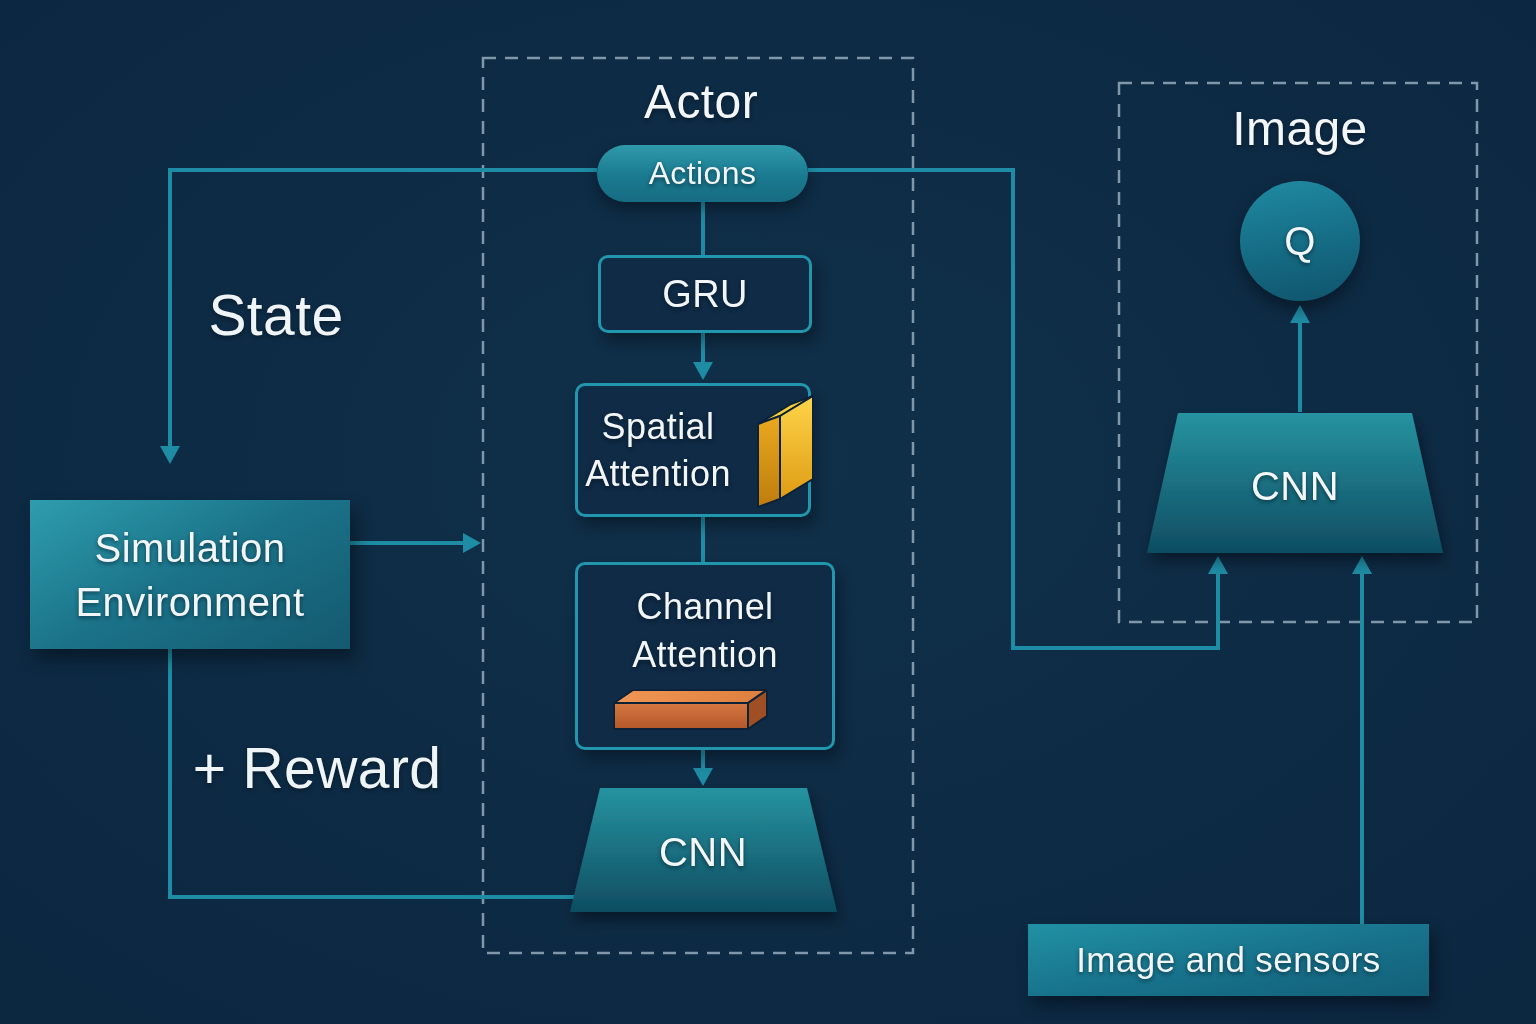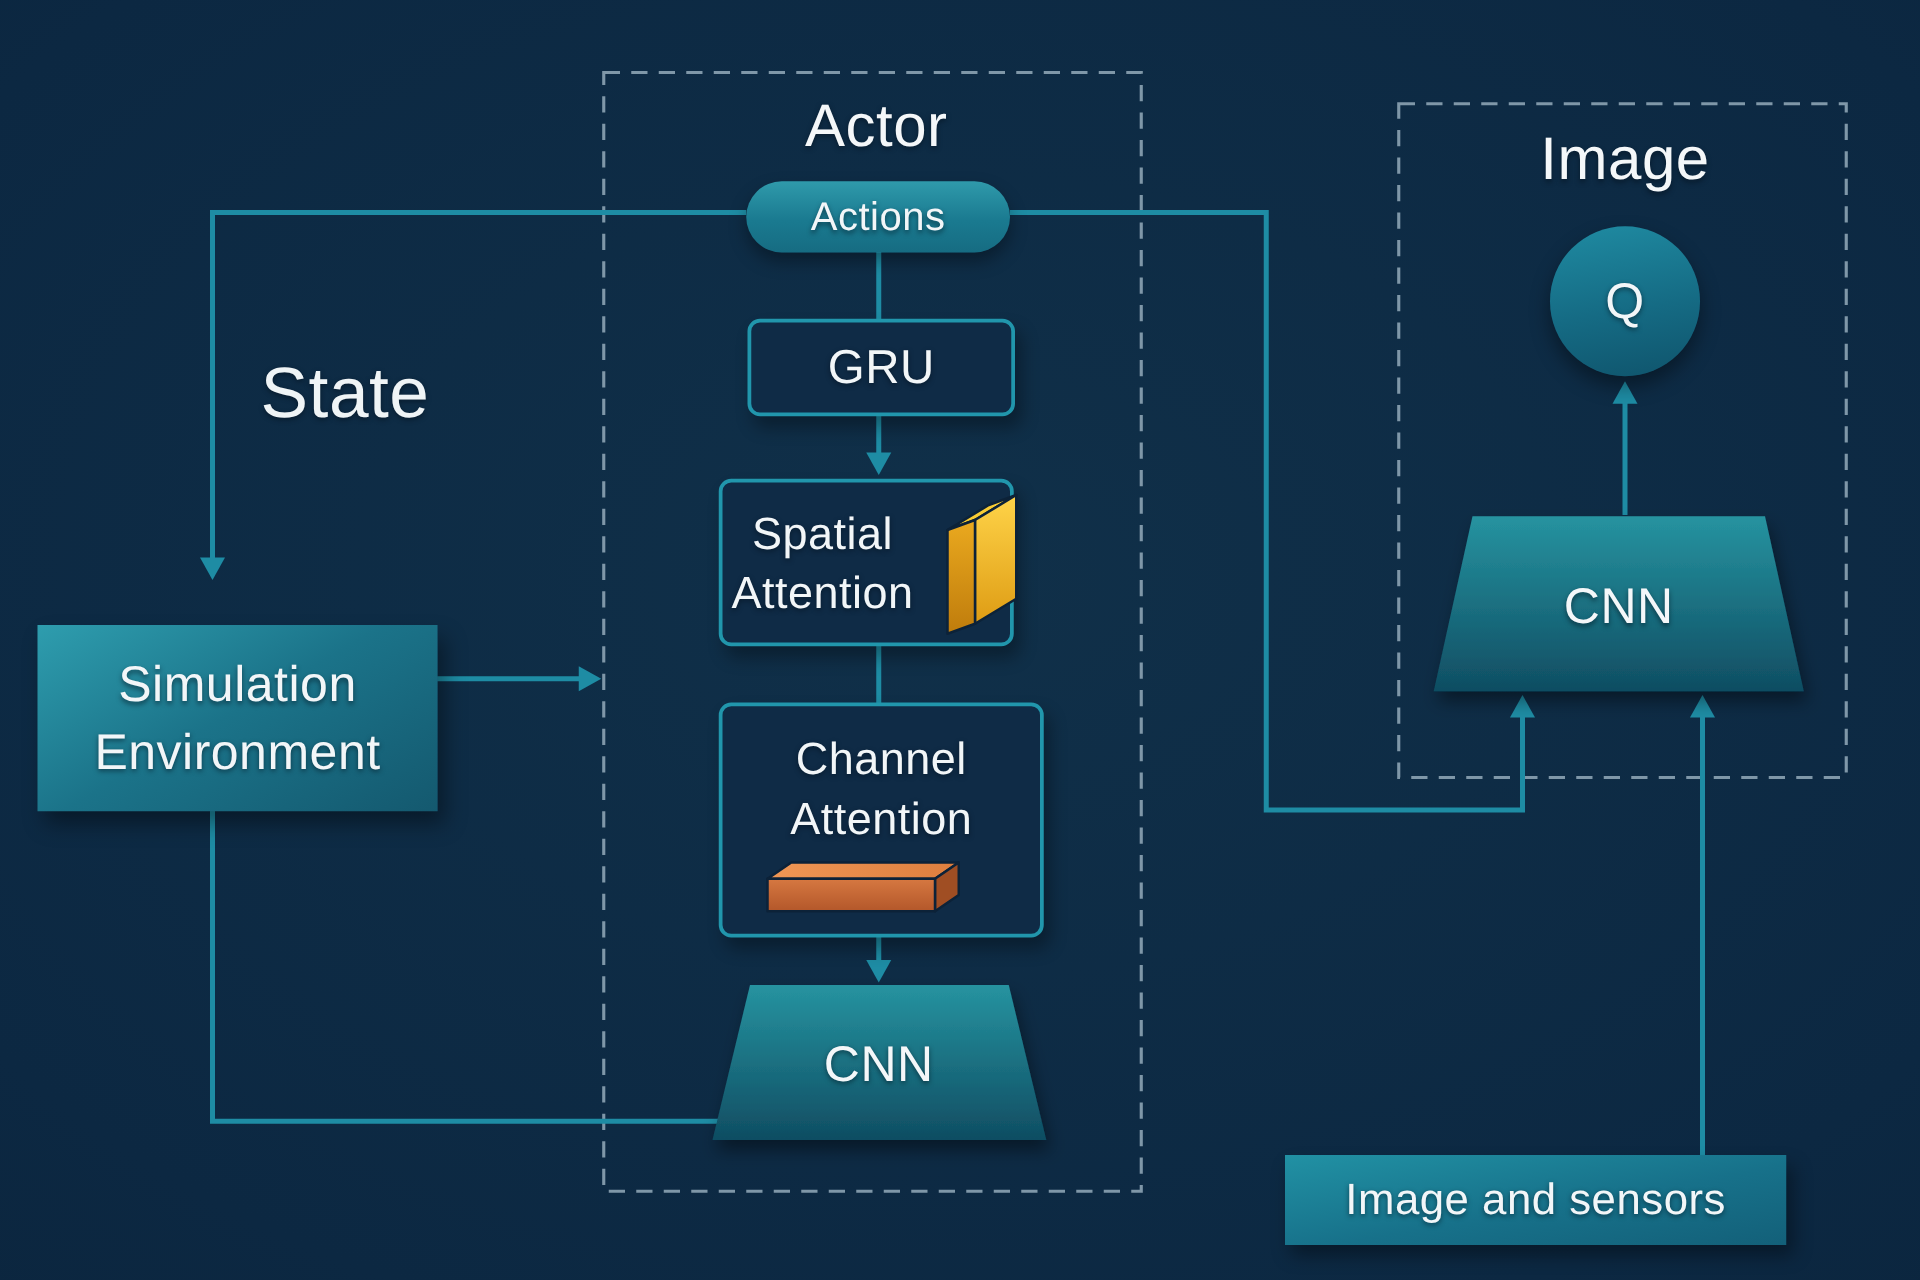--- a/index.html
+++ b/index.html
@@ -166,15 +166,16 @@
   </div>
 
   <div class="abs center cnn-label node-text" style="left:1295px;top:486px;">CNN</div>
 
   <div class="abs imgbox node-text">
     <span>Image and sensors</span>
   </div>
 
   <div class="abs center label node-text" style="left:276px;top:315px;">State</div>
   <div class="abs center label node-text" style="left:317px;top:768px;">
+    <div>+ Reward</div>
   </div>
 
 </div>
 
 </body></html>

